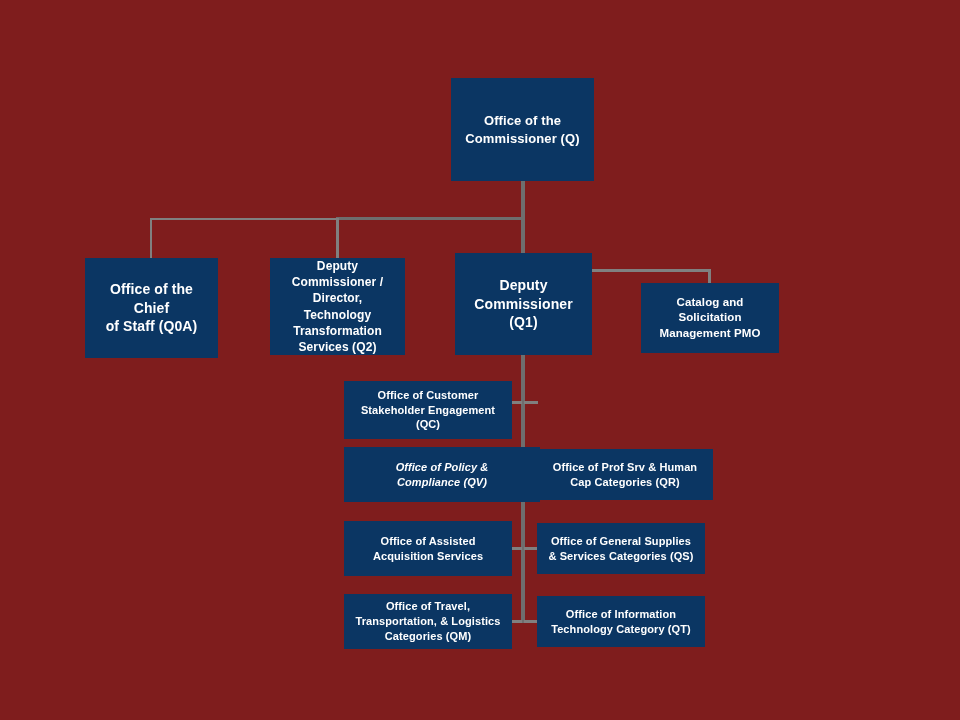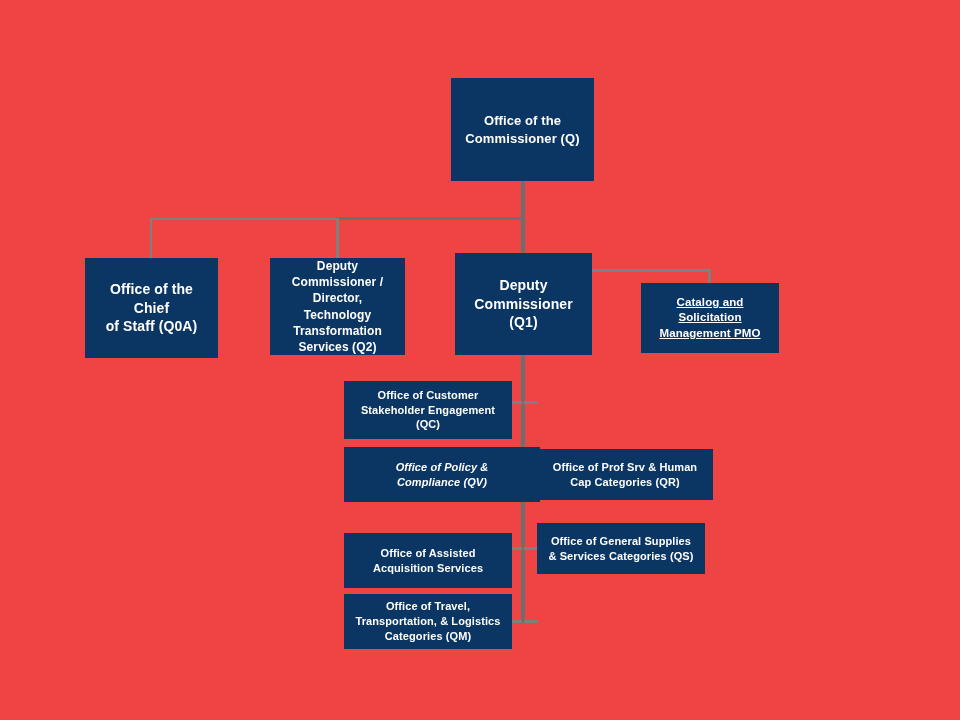--- a/index.html
+++ b/index.html
@@ -11,21 +11,21 @@
   body {
     width: 960px;
     height: 720px;
     font-family: "Liberation Sans", sans-serif;
     overflow: hidden;
   }
   #chart-root {
     position: relative;
     width: 960px;
     height: 720px;
-    background: #ef4444;
+    background: #7f1d1d;
   }
 
   
   .conn {
     position: absolute;
     background: #808080;
   }
   .conn.dark {
     background: #6e6e6e;
   }
@@ -46,21 +46,21 @@
   .node .label {
     font-weight: bold;
     line-height: 1.35;
     letter-spacing: 0.1px;
     white-space: pre-line;
   }
 
   .node.lvl0 .label { font-size: 13px; }
   .node.lvl1 .label { font-size: 14px; }
   .node.lvl1s .label { font-size: 12px; }
-  .node.lvl2 .label { font-size: 11.5px; text-decoration: underline; }
+  .node.lvl2 .label { font-size: 11.5px; }
   .node.leaf .label { font-size: 11px; }
 </style>
 </head>
 <body>
 
 <div id="chart-root">
 
   <div class="conn dark" style="left:521px; top:181px; width:4px; height:39px;"></div>
 
   <div class="conn" style="left:150px; top:218px; width:188px; height:2px;"></div>
@@ -128,28 +128,32 @@
 
   <div class="node leaf" style="left:344px; top:447px; width:196px; height:55px;font-style:italic;">
     <span class="label">Office of Policy &amp;
 Compliance (QV)</span>
   </div>
   <div class="node leaf" style="left:537px; top:449px; width:176px; height:51px;">
     <span class="label">Office of Prof Srv &amp; Human
 Cap Categories (QR)</span>
   </div>
 
-  <div class="node leaf" style="left:344px; top:521px; width:168px; height:55px;margin-top:12px;">
+  <div class="node leaf" style="left:344px; top:521px; width:168px; height:55px;">
     <span class="label">Office of Assisted
 Acquisition Services</span>
   </div>
   <div class="node leaf" style="left:537px; top:523px; width:168px; height:51px;">
     <span class="label">Office of General Supplies
 &amp; Services Categories (QS)</span>
   </div>
 
   <div class="node leaf" style="left:344px; top:594px; width:168px; height:55px;">
     <span class="label">Office of Travel,
 Transportation, &amp; Logistics
 Categories (QM)</span>
   </div>
+  <div class="node leaf" style="left:537px; top:596px; width:168px; height:51px;">
+    <span class="label">Office of Information
+Technology Category (QT)</span>
+  </div>
 
 </div>
 
 </body></html>

